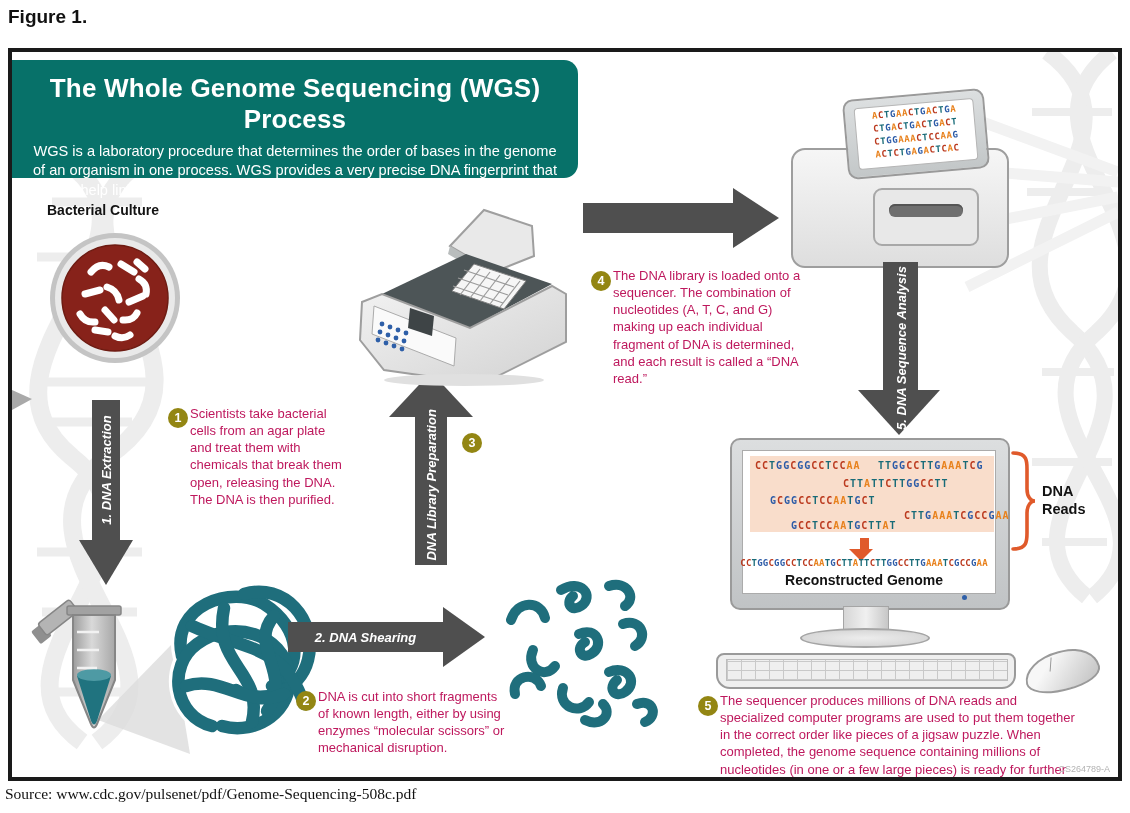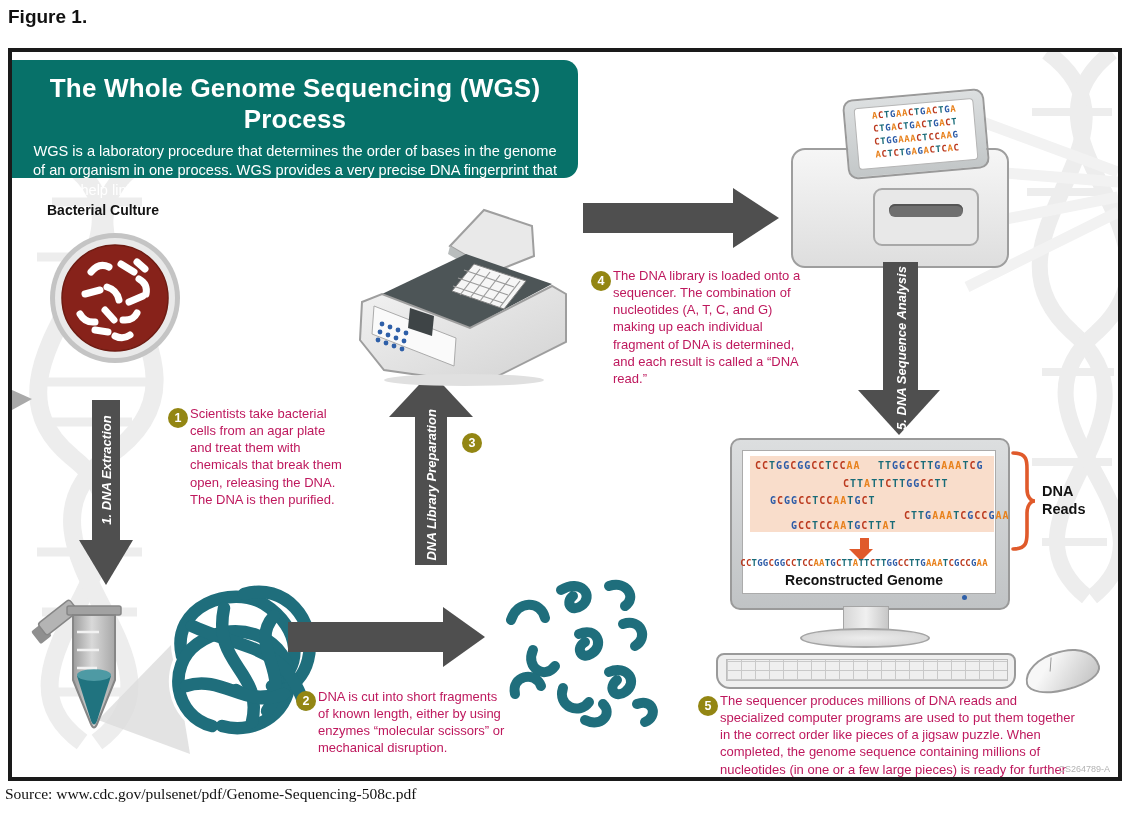--- a/index.html
+++ b/index.html
@@ -161,20 +161,21 @@
         <path d="M40,52 C92,76 132,70 152,130"></path>
         <path d="M72,34 C60,92 112,96 100,148"></path>
         <path d="M122,42 C95,72 142,100 115,137"></path>
         <path d="M34,112 C70,100 96,136 132,120"></path>
       </g>
     </g>
   </svg>
 
   <div class="shaft" style="left:276px;top:570px;width:155px;height:30px;"></div>
   <div class="tri" style="left:431px;top:555px;border-top:30px solid transparent;border-bottom:30px solid transparent;border-left:42px solid #4f4f4f;"></div>
+  <div class="hlabel alab" style="left:276px;top:570px;width:155px;height:30px;">2. DNA Shearing</div>
 
   <div class="circle-num" style="left:284px;top:639px;">2</div>
   <div class="step-text" style="left:306px;top:636px;width:192px;">DNA is cut into short fragments of known length, either by using enzymes “molecular scissors” or mechanical disruption.</div>
 
   <svg class="abs" style="left:485px;top:520px;" width="170" height="160" viewBox="0 0 170 160">
     <g fill="none" stroke="#1f6e7c" stroke-width="10" stroke-linecap="round">
       <path d="M14,48 C20,28 44,28 48,46"></path>
       <path d="M64,18 C84,6 98,24 84,34 C74,41 68,30 76,24"></path>
       <path d="M112,14 C130,8 140,26 128,34"></path>
       <path d="M36,78 C28,96 48,108 58,94"></path>

